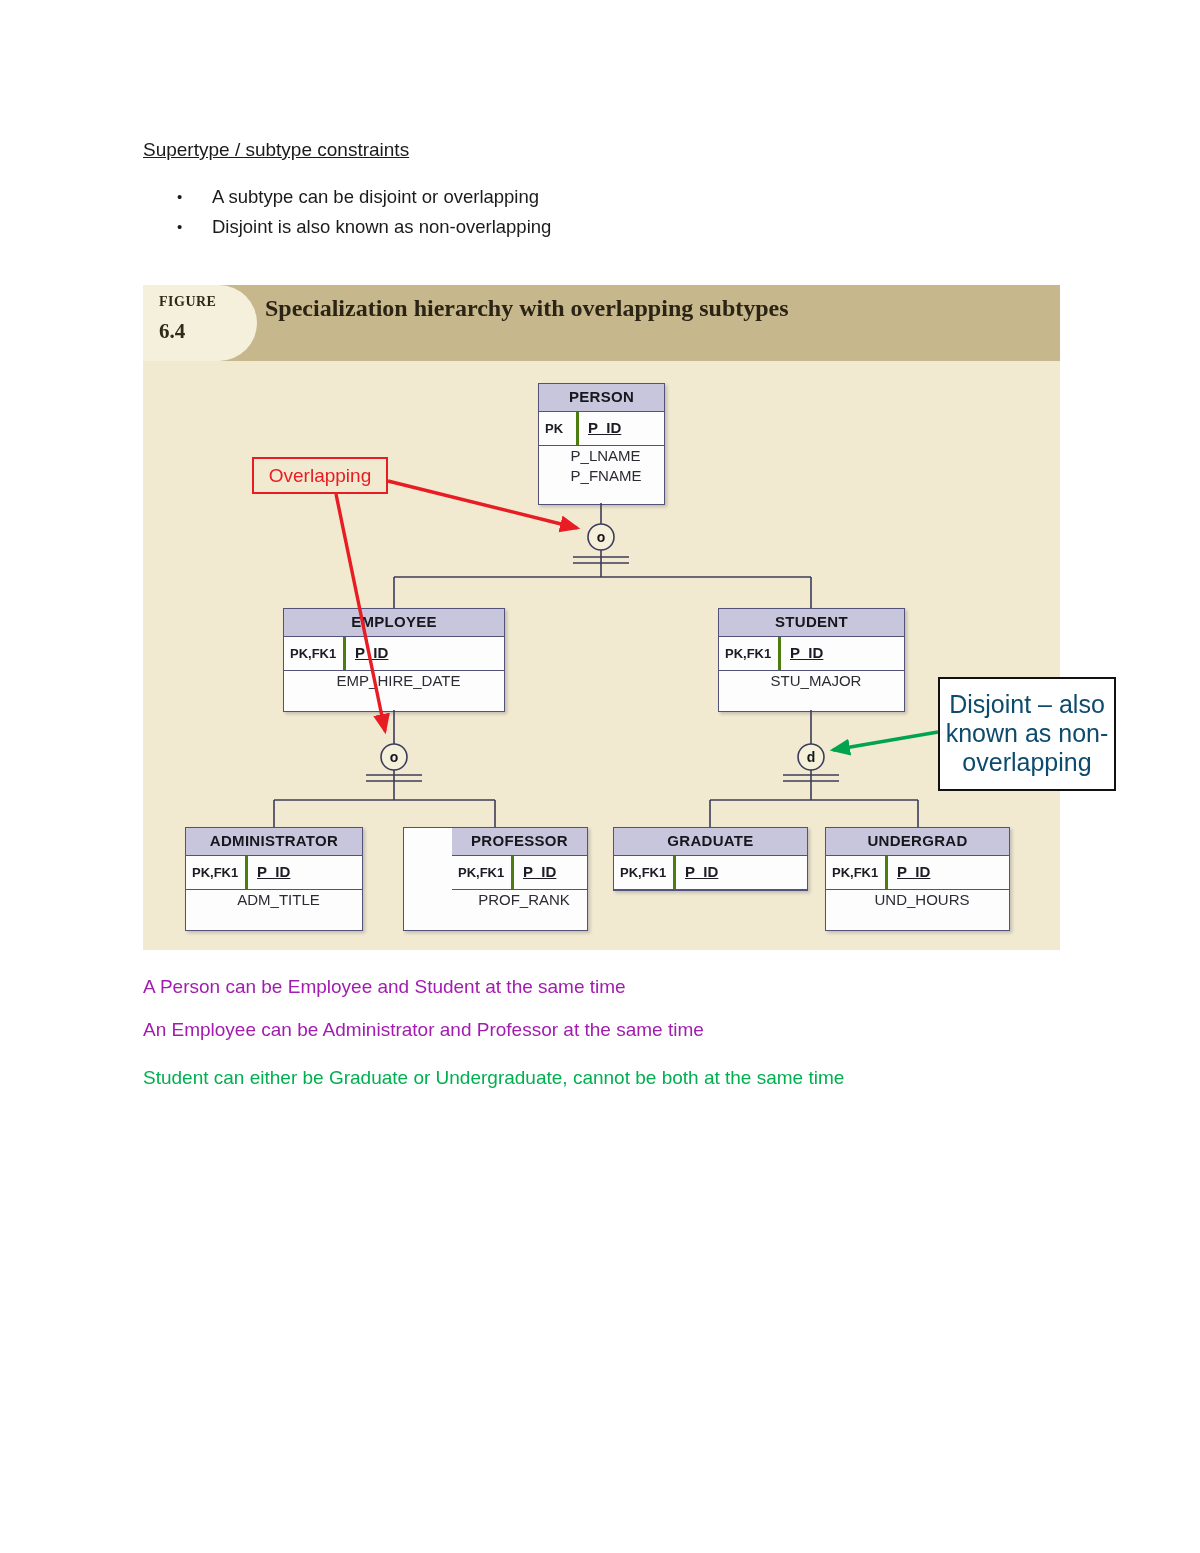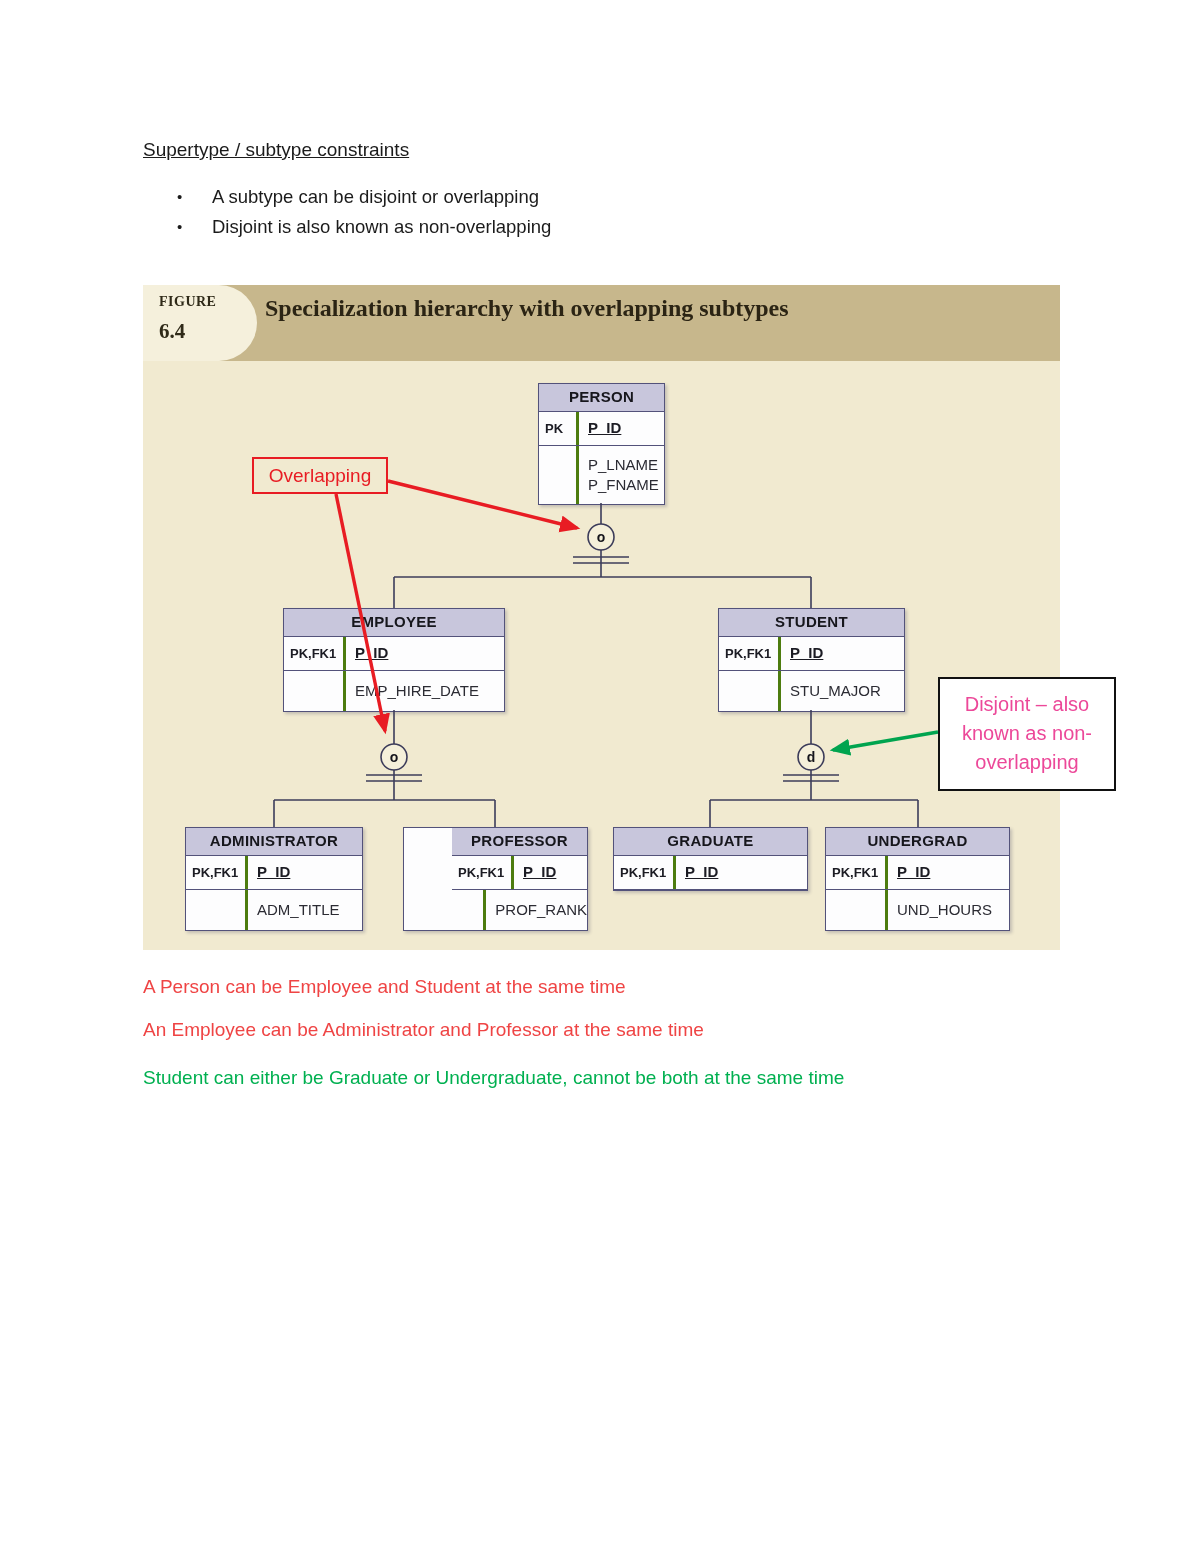--- a/index.html
+++ b/index.html
@@ -9,21 +9,21 @@
 
   
   .doc-title {
     position:absolute; left:143px; top:139px;
     font-size:19px; color:#1b1b1b; text-decoration:underline;
   }
   .bullet { position:absolute; left:177px; font-size:18.5px; color:#1b1b1b; }
   .bullet .dot { display:inline-block; width:35px; font-size:15px; vertical-align:1px; }
 
   .note { position:absolute; left:143px; font-size:19px; }
-  .note-red   { color:#ef4444; }
+  .note-red   { color:#a21caf; }
   .note-green { color:#00b050; }
 
   
   .figure { position:absolute; left:143px; top:285px; width:917px; height:665px; overflow:visible; }
   .figure-header {
     position:absolute; left:0; top:0; width:917px; height:76px;
     background:#c7b78c;
   }
   .figure-caption {
     position:absolute; left:122px; top:10px;
@@ -50,21 +50,21 @@
     box-shadow:2px 2px 3px rgba(60,60,90,0.25);
     font-family:"Liberation Sans", sans-serif;
   }
   .ent-h {
     height:28px; line-height:26px; text-align:center;
     background:#c8c6dc; border-bottom:1px solid #53527a;
     font-size:15px; font-weight:bold; color:#16161c; letter-spacing:0.3px;
   }
   .ent-r { display:flex; align-items:center; }
   .ent-r.key-row  { height:34px; border-bottom:1px solid #53527a; }
-  .ent-r.attr-row { height:40px; }
+  .ent-r.attr-row { height:40px;flex-direction:column; }
   .ent-r.attr-row.tall { height:58px; }
   .ent-pk {
     width:62px; align-self:stretch; display:flex; align-items:center;
     padding-left:6px; border-right:3px solid #4d7c0f;
     font-size:13px; font-weight:bold; color:#1c1c24;
   }
   .entity.narrow-pk .ent-pk { width:40px; }
   .ent-a {
     flex:1; padding-left:9px; font-size:15px; color:#2b2b33;
     white-space:pre-line; line-height:1.35;
@@ -72,22 +72,22 @@
   .ent-a.key { font-weight:bold; text-decoration:underline; color:#1c1c24; }
 
   
   .callout-overlapping {
     position:absolute; left:109px; top:96px; width:136px; height:37px; z-index:5;
     border:2px solid #e81c23; color:#e81c23;
     font-size:19px; text-align:center; line-height:33px;
   }
   .callout-disjoint {
     position:absolute; left:795px; top:316px; width:178px; height:114px; z-index:5;
-    background:#ffffff; border:2px solid #111111; color:#ec4899;
-    font-size:20px; text-align:center; line-height:29px; padding-top:11px;
+    background:#ffffff; border:2px solid #111111; color:#0c4a6e;
+    font-size:25px; text-align:center; line-height:29px; padding-top:11px;
     white-space:pre-line;
   }
 
   svg.connectors { position:absolute; left:0; top:0; z-index:4; pointer-events:none; }
   svg .sym { font-family:"Liberation Sans", sans-serif; font-size:14px; font-weight:bold; fill:#15151c; text-anchor:middle; }
 </style>
 </head>
 <body>
 
 <div class="page">

